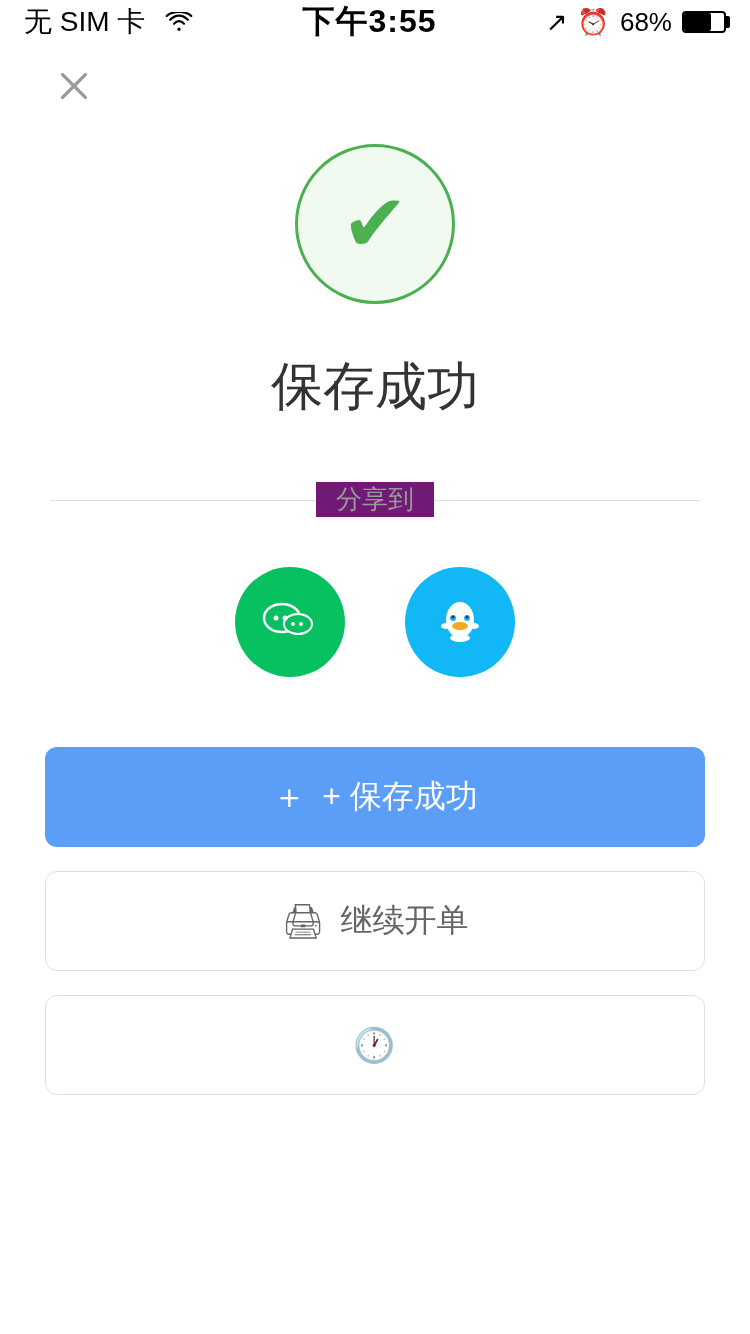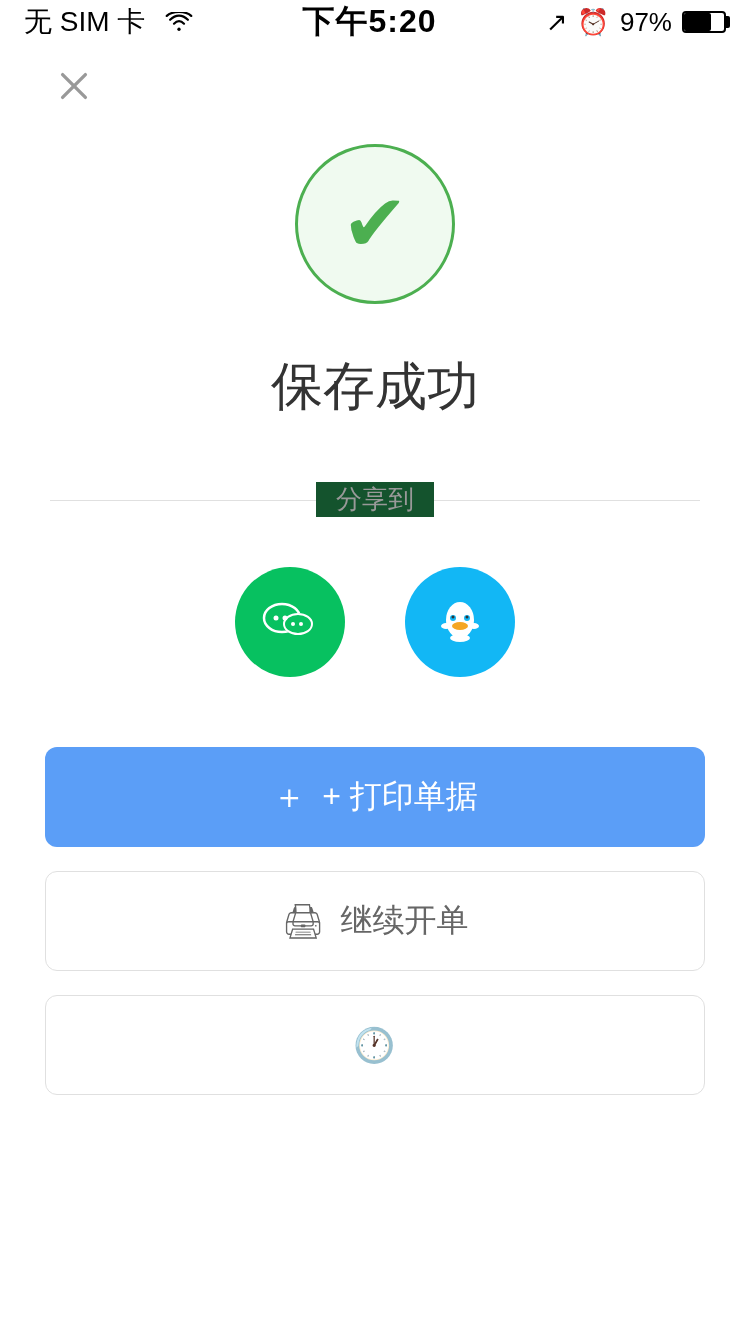--- a/index.html
+++ b/index.html
@@ -138,21 +138,21 @@
     .share-divider {
       position: absolute;
       top: 50%;
       left: 50px;
       right: 50px;
       height: 1px;
       background: #e0e0e0;
     }
     .share-label {
       position: relative;
-      background: #14532d;
+      background: #701a75;
       padding: 0 20px;
       font-size: 26px;
       color: #999;
       z-index: 1;
     }
 
     
     .share-icons {
       display: flex;
       gap: 60px;
@@ -219,25 +219,25 @@
 <div class="status-bar">
   <div class="status-left">
     <span>无 SIM 卡</span>
     <svg class="wifi-icon" viewBox="0 0 24 18" fill="none">
       <path d="M12 14a1.5 1.5 0 110 3 1.5 1.5 0 010-3z" fill="#000"></path>
       <path d="M7.5 10.5C8.9 9.1 10.4 8.3 12 8.3s3.1.8 4.5 2.2" stroke="#000" stroke-width="2" fill="none" stroke-linecap="round"></path>
       <path d="M4 7C6.5 4.6 9.1 3.3 12 3.3s5.5 1.3 8 3.7" stroke="#000" stroke-width="2" fill="none" stroke-linecap="round"></path>
       <path d="M1 3.5C4.1 0.6 7.9-.0 12-.0s7.9.6 11 3.5" stroke="#000" stroke-width="2" fill="none" stroke-linecap="round"></path>
     </svg>
   </div>
-  <div class="status-center">下午5:20</div>
+  <div class="status-center">下午3:55</div>
   <div class="status-right">
     <span>↗</span>
     <span>⏰</span>
-    <span>97%</span>
+    <span>68%</span>
     <div class="battery-bar">
       <div class="battery-fill"></div>
     </div>
   </div>
 </div>
 
 <div class="close-btn">
   <svg viewBox="0 0 40 40" fill="none">
     <line x1="8" y1="8" x2="32" y2="32" stroke="#999" stroke-width="3.5" stroke-linecap="round"></line>
     <line x1="32" y1="8" x2="8" y2="32" stroke="#999" stroke-width="3.5" stroke-linecap="round"></line>
@@ -282,21 +282,21 @@
         <ellipse cx="16" cy="34" rx="5" ry="3" fill="white"></ellipse>
         <ellipse cx="44" cy="34" rx="5" ry="3" fill="white"></ellipse>
         <ellipse cx="30" cy="46" rx="10" ry="4" fill="white"></ellipse>
       </svg>
     </button>
   </div>
 
   <div class="actions">
     <button class="action-btn primary">
       <span class="btn-icon">＋</span>
-      <span>+ 打印单据</span>
+      <span>+ 保存成功</span>
     </button>
     <button class="action-btn secondary">
       <span class="btn-icon">🖨</span>
       <span>继续开单</span>
     </button>
     <button class="action-btn secondary">
       <span class="btn-icon">🕐</span>
     </button>
   </div>
 

